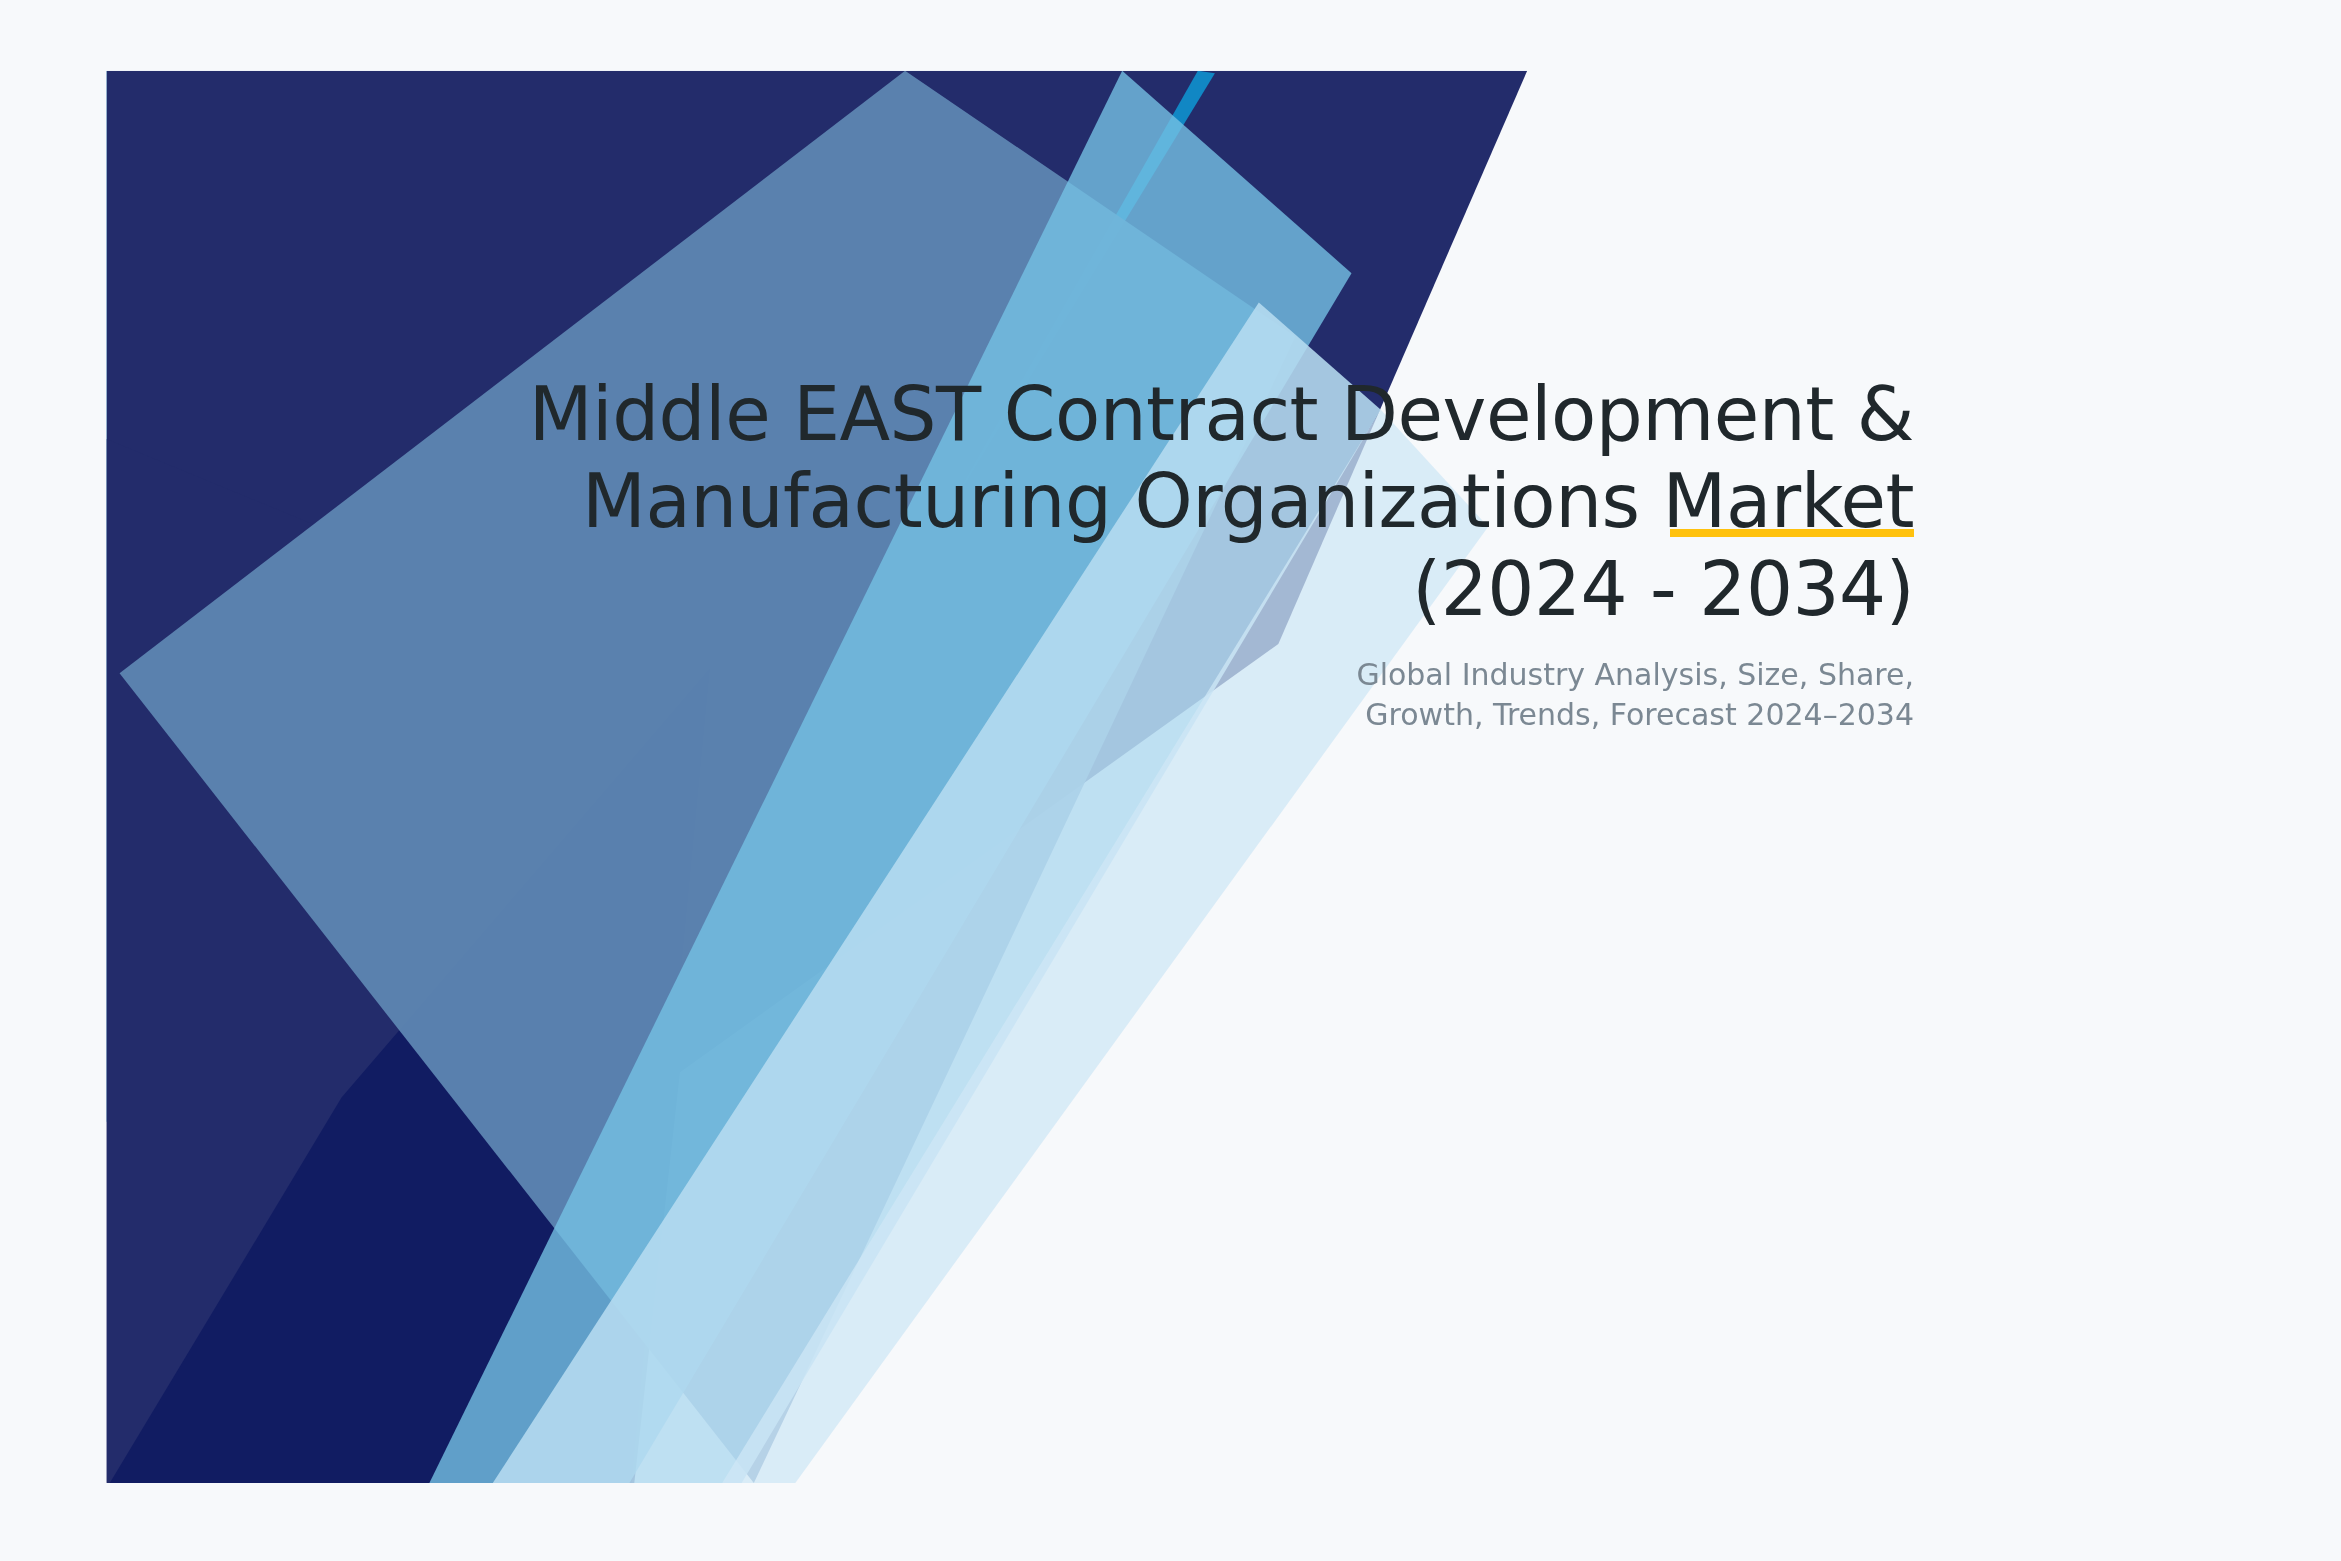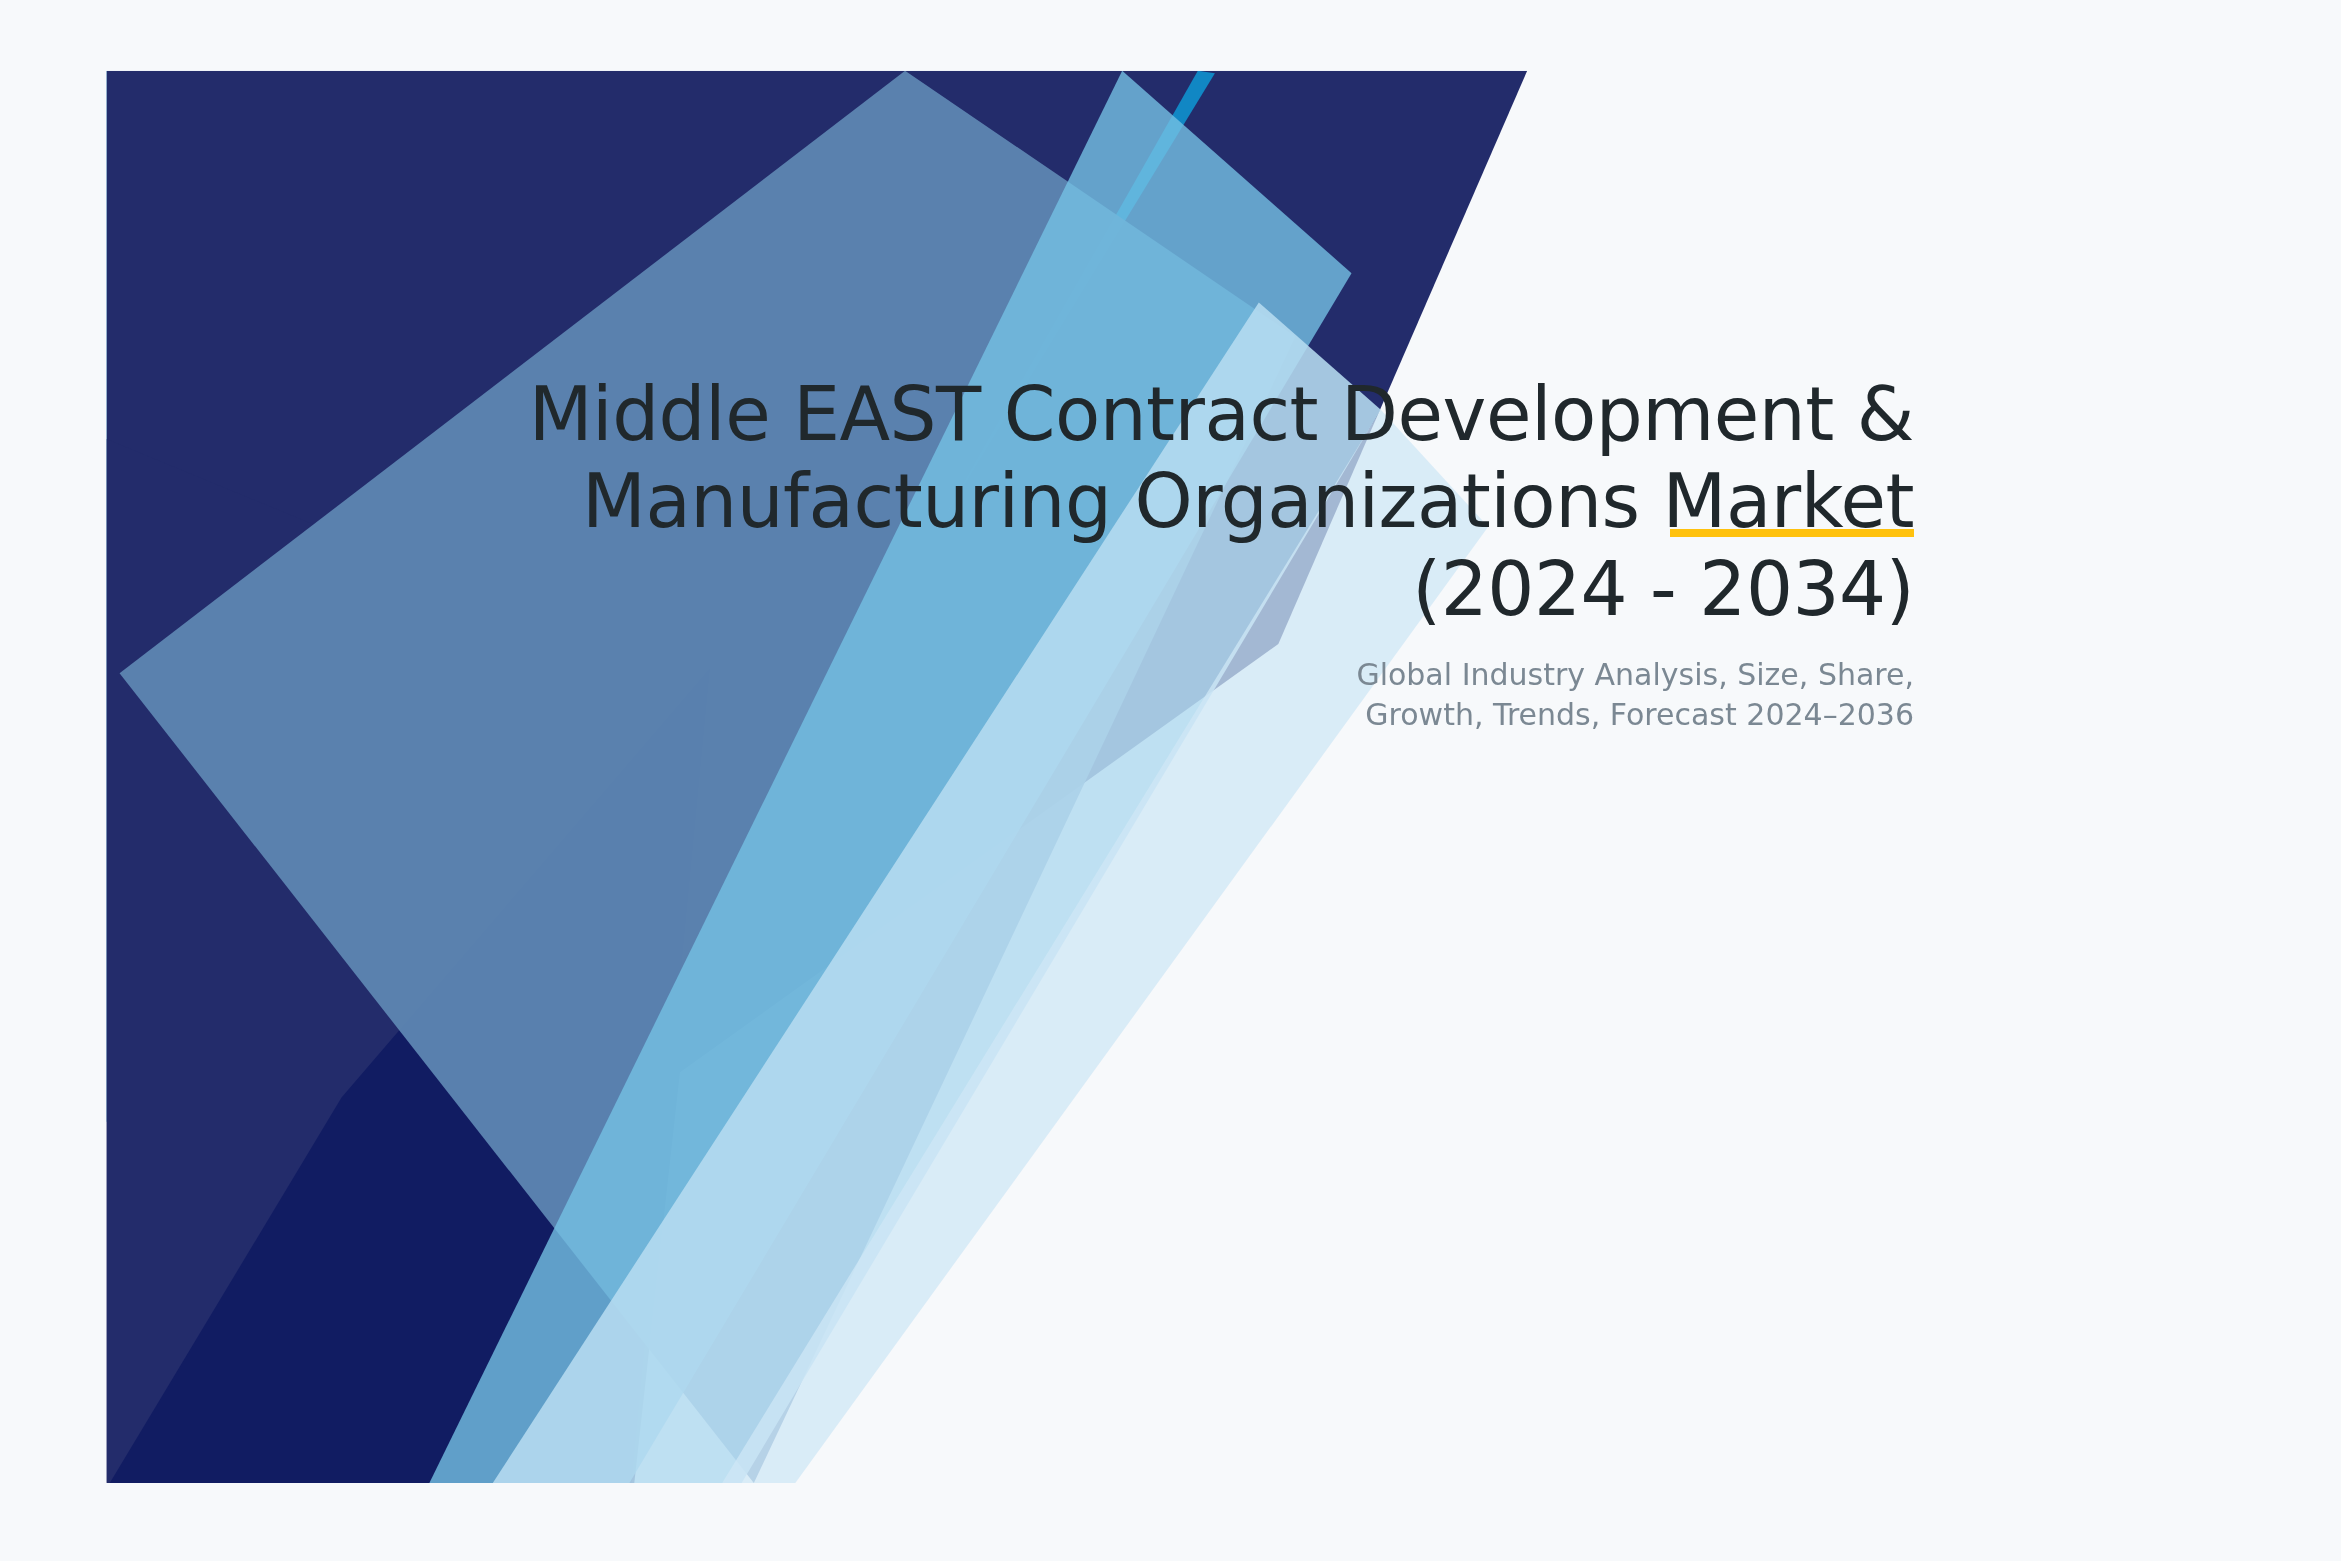--- a/index.html
+++ b/index.html
@@ -115,17 +115,17 @@
   <div id="text-block">
 
     <div id="title-wrap" style="position:relative;">
       <h1 id="title">Middle EAST Contract Development &amp;
 Manufacturing Organizations Market
 (2024 - 2034)</h1>
       <div id="title-highlight"></div>
     </div>
 
     <p id="subtitle">Global Industry Analysis, Size, Share,
-Growth, Trends, Forecast 2024–2036</p>
+Growth, Trends, Forecast 2024–2034</p>
   </div>
 
 </div>
 
 
 </body></html>

